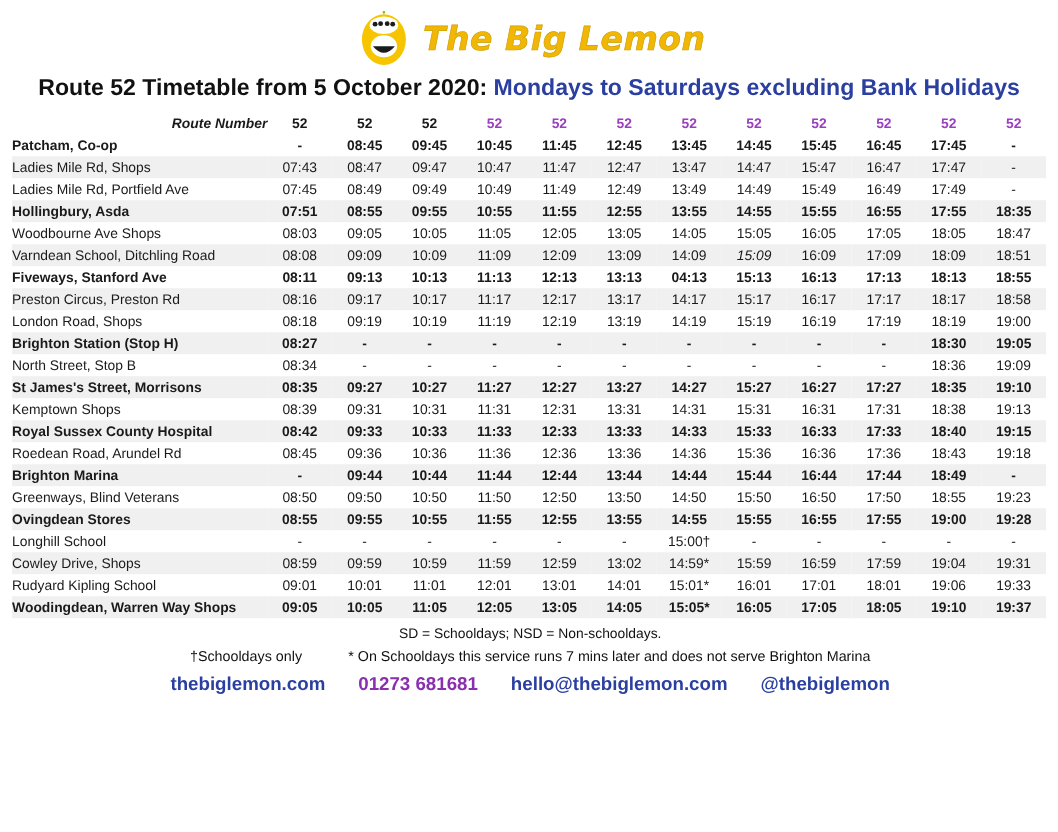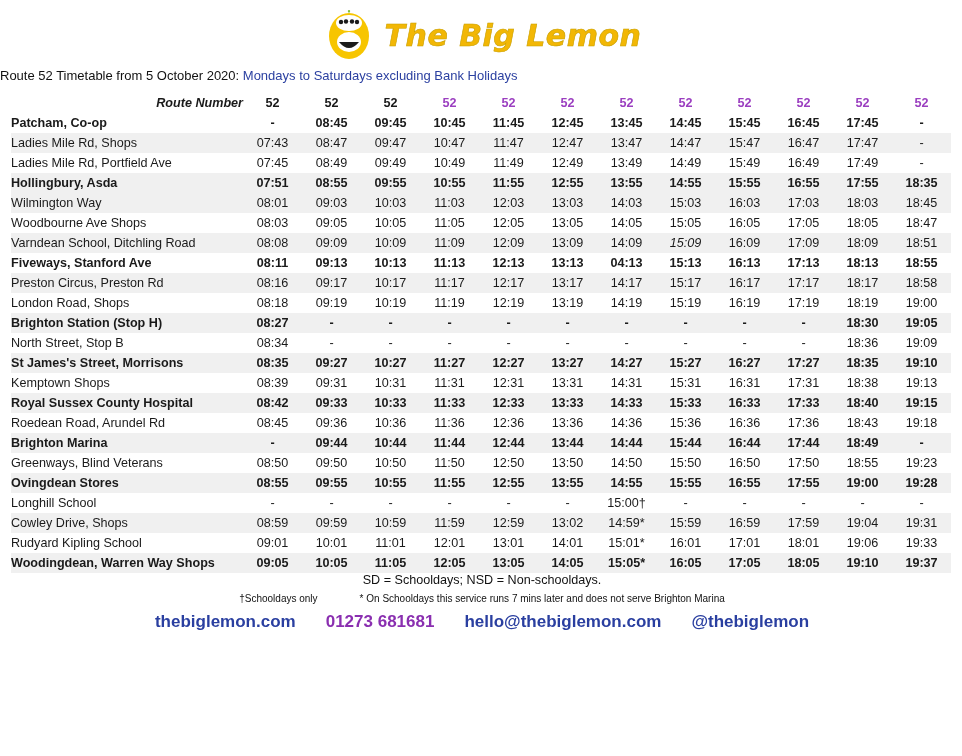--- a/index.html
+++ b/index.html
@@ -41,23 +41,23 @@
     font-family: "DejaVu Sans", sans-serif;
     font-size: 30px;
     font-weight: bold;
     font-style: italic;
     color: #f2b705;
     letter-spacing: 0.5px;
     -webkit-text-stroke: 0.6px #caa000;
   }
 
   .title-line {
-    text-align: left;
-    font-size: 13px;
-    font-weight: normal;
+    text-align: center;
+    font-size: 21px;
+    font-weight: bold;
     margin-top: 6px;
     margin-bottom: 10px;
     color: #111111;
   }
   .title-line .route-part { color: #111111; }
   .title-line .days-part { color: #2a3fa0; }
 
   
   table.tt {
     border-collapse: collapse;
@@ -110,21 +110,21 @@
   .foot-note1 {
     font-size: 12.6px;
     color: #111;
     margin-bottom: 6px;
   }
   .foot-row {
     display: flex;
     justify-content: center;
     align-items: baseline;
     gap: 42px;
-    font-size: 10px;
+    font-size: 13px;
     color: #111;
     margin-bottom: 8px;
   }
   .foot-contact {
     display: flex;
     justify-content: center;
     align-items: baseline;
     gap: 30px;
     font-size: 17px;
     font-weight: bold;
@@ -234,35 +234,20 @@
           <td class="time">10:55</td>
           <td class="time">11:55</td>
           <td class="time">12:55</td>
           <td class="time">13:55</td>
           <td class="time">14:55</td>
           <td class="time">15:55</td>
           <td class="time">16:55</td>
           <td class="time">17:55</td>
           <td class="time">18:35</td>
         </tr>
-        <tr class="shade">
-          <td class="stopcol">Wilmington Way</td>
-          <td class="time">08:01</td>
-          <td class="time">09:03</td>
-          <td class="time">10:03</td>
-          <td class="time">11:03</td>
-          <td class="time">12:03</td>
-          <td class="time">13:03</td>
-          <td class="time">14:03</td>
-          <td class="time">15:03</td>
-          <td class="time">16:03</td>
-          <td class="time">17:03</td>
-          <td class="time">18:03</td>
-          <td class="time">18:45</td>
-        </tr>
         <tr>
           <td class="stopcol">Woodbourne Ave Shops</td>
           <td class="time">08:03</td>
           <td class="time">09:05</td>
           <td class="time">10:05</td>
           <td class="time">11:05</td>
           <td class="time">12:05</td>
           <td class="time">13:05</td>
           <td class="time">14:05</td>
           <td class="time">15:05</td>

